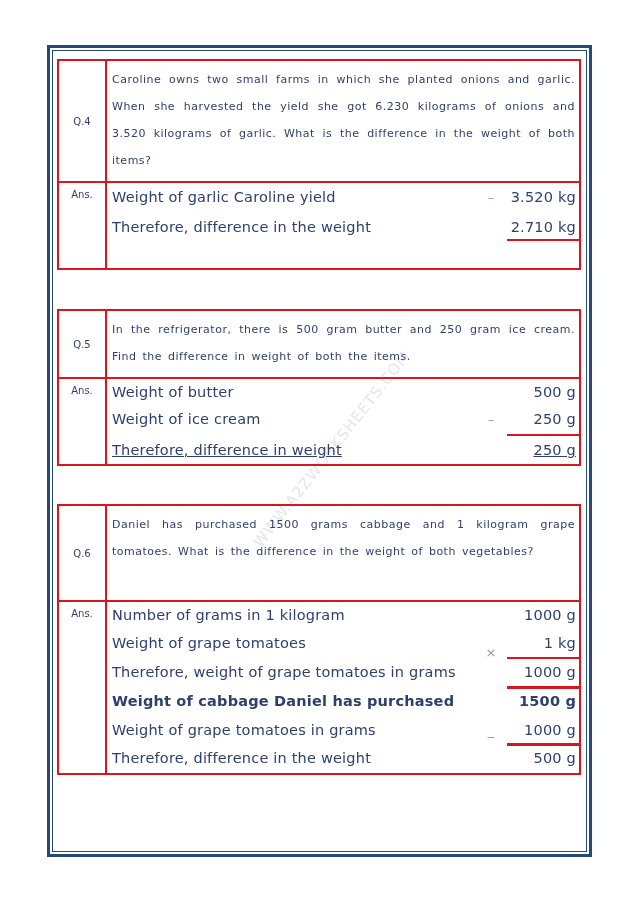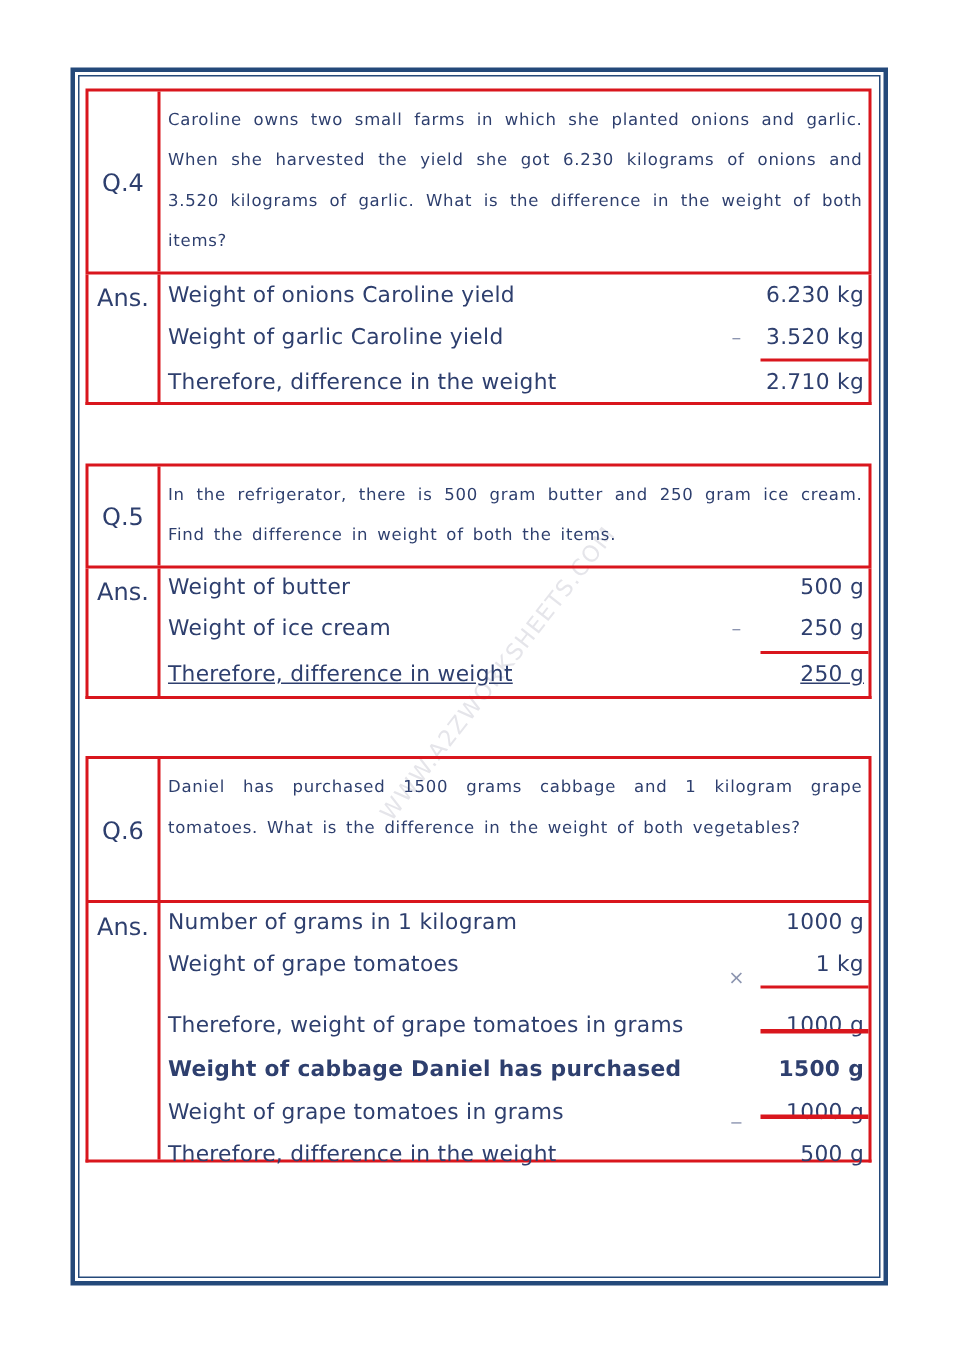--- a/index.html
+++ b/index.html
@@ -7,21 +7,21 @@
          font-family:"DejaVu Sans","Liberation Sans",sans-serif; color:#2e3f6e; }
   .frame-outer { position:absolute; left:47px; top:45px; width:545px; height:812px;
                  border:3px solid #24497a; box-sizing:border-box; }
   .frame-inner { position:absolute; left:52px; top:50px; width:535px; height:802px;
                  border:1px solid #24497a; box-sizing:border-box; }
   .watermark { position:absolute; left:210px; top:440px; transform:rotate(-52deg);
                font-size:15px; color:#e5e5ea; letter-spacing:1px; white-space:nowrap; }
   .block { position:absolute; left:57px; width:524px; }
   .row { display:flex; border:2px solid #d9161d; box-sizing:border-box; }
   .row + .row { border-top:none; }
-  .label { width:46px; flex:none; border-right:2px solid #d9161d; font-size:16px;
+  .label { width:46px; flex:none; border-right:2px solid #d9161d; font-size:10px;
            display:flex; align-items:center; justify-content:center; color:#2e3f6e;text-align:right; }
   .label.top { align-items:flex-start; padding-top:6px; }
   .question { flex:1; padding:5px 4px 6px 5px; font-size:11px; line-height:27px;
               text-align:justify; letter-spacing:0.5px; word-spacing:2px; }
   .answer { flex:1; padding:0; position:relative; }
   .aline { display:flex; height:28px; align-items:center; font-size:14.5px; position:relative; letter-spacing:0.2px; }
   .aline .txt { flex:1; padding-left:5px; }
   .aline .op { width:30px; text-align:center; color:#8c95b0; font-size:13px; }
   .aline .val { width:70px; text-align:right; padding-right:3px; }
   .uline { position:absolute; right:0; width:72px; height:2px; background:#d9161d; }
@@ -34,25 +34,20 @@
 <div class="watermark">WWW.A2ZWORKSHEETS.COM</div>
 
 <div class="block" style="top:59px;">
   <div class="row" style="height:124px;">
     <div class="label">Q.4</div>
     <div class="question">Caroline owns two small farms in which she planted onions and garlic. When she harvested the yield she got 6.230 kilograms of onions and 3.520 kilograms of garlic. What is the difference in the weight of both items?</div>
   </div>
   <div class="row" style="height:87px;">
     <div class="label top">Ans.</div>
     <div class="answer">
-      <div class="aline">
-        <span class="txt">Weight of onions Caroline yield</span>
-        <span class="op"></span>
-        <span class="val">6.230 kg</span>
-      </div>
       <div class="aline">
         <span class="txt">Weight of garlic Caroline yield</span>
         <span class="op">–</span>
         <span class="val">3.520 kg</span>
       </div>
       <div class="uline" style="top:56px;"></div>
       <div class="aline" style="margin-top:2px;">
         <span class="txt">Therefore, difference in the weight</span>
         <span class="op"></span>
         <span class="val">2.710 kg</span>
@@ -101,21 +96,21 @@
         <span class="txt">Number of grams in 1 kilogram</span>
         <span class="op"></span>
         <span class="val">1000 g</span>
       </div>
       <div class="aline" style="height:30px;">
         <span class="txt">Weight of grape tomatoes</span>
         <span class="op" style="padding-top:18px;">×</span>
         <span class="val">1 kg</span>
       </div>
       <div class="uline" style="top:55px;"></div>
-      <div class="aline" style="height:28px; margin-top:12px;">
+      <div class="aline" style="height:28px; margin-top:0px;">
         <span class="txt">Therefore, weight of grape tomatoes in grams</span>
         <span class="op"></span>
         <span class="val">1000 g</span>
       </div>
       <div class="uline" style="top:84px; height:3px;"></div>
       <div class="aline" style="height:30px;font-weight:bold;">
         <span class="txt">Weight of cabbage Daniel has purchased</span>
         <span class="op"></span>
         <span class="val">1500 g</span>
       </div>

